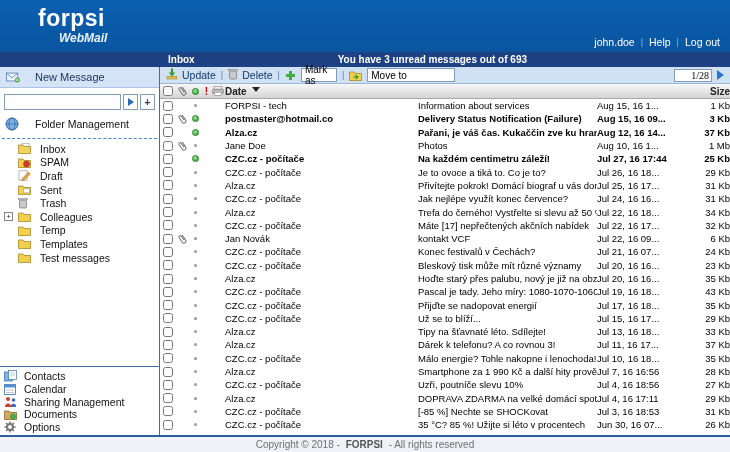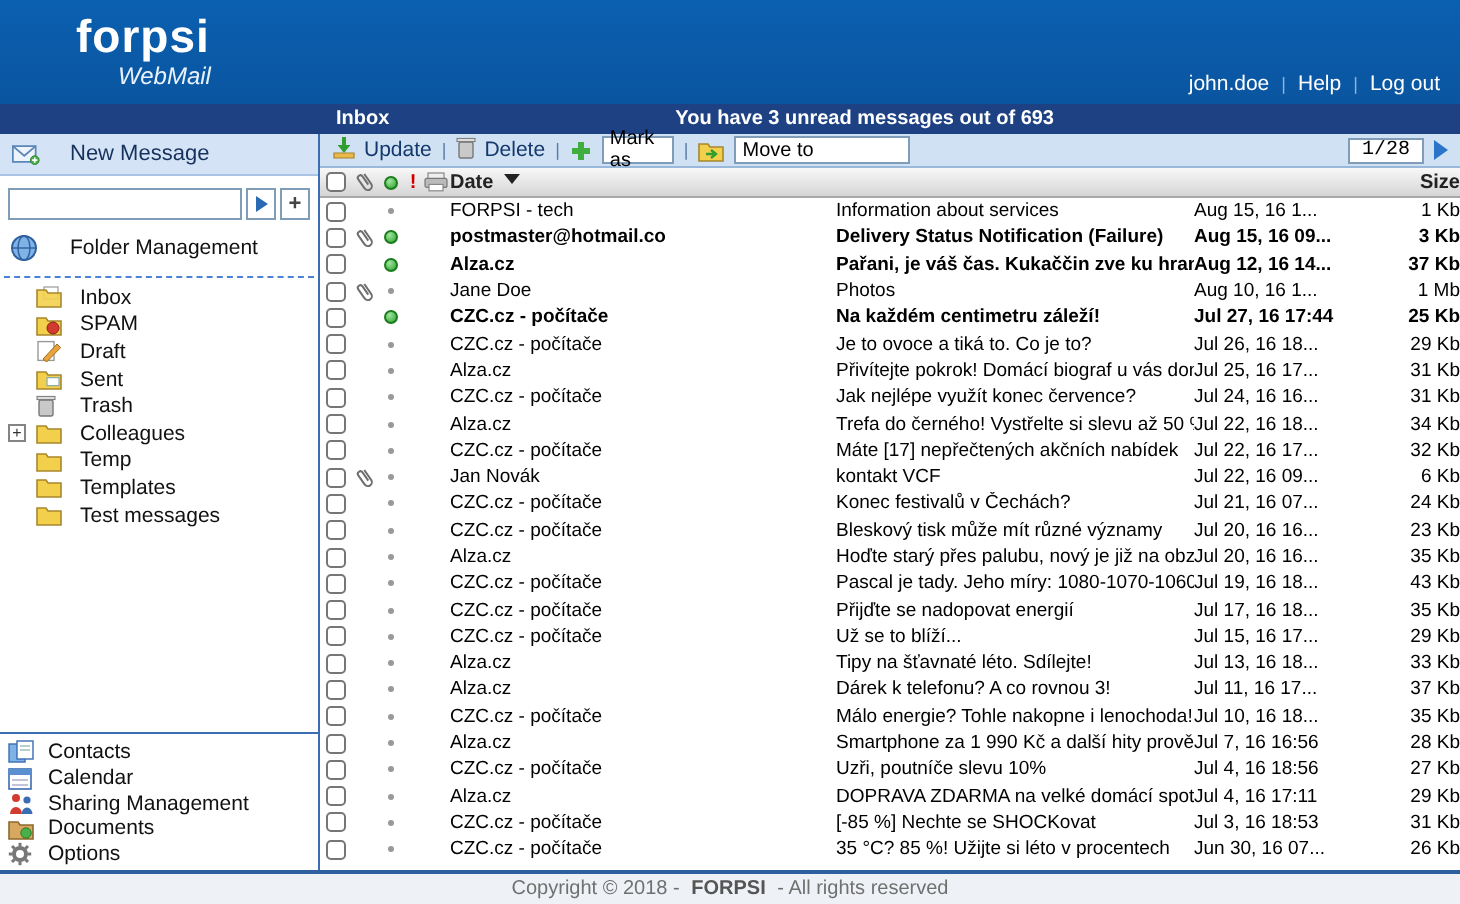--- a/index.html
+++ b/index.html
@@ -7,21 +7,21 @@
   body {
     width:730px; height:452px; overflow:hidden;
     font-family:"Liberation Sans", sans-serif;
     background:#fff;
     position:relative;
   }
 
   
   .banner { height:52px; background:linear-gradient(#0b60b0,#0a55a0); position:relative; }
   .logo-name { position:absolute; left:38px; top:5px; color:#fff; font-size:23px; font-weight:bold; letter-spacing:0.5px; }
-  .logo-sub  { position:absolute; left:59px; top:31px; color:#e9f2fc; font-size:12px; font-style:italic; font-weight:normal;text-align:right; }
+  .logo-sub  { position:absolute; left:59px; top:31px; color:#e9f2fc; font-size:12px; font-style:italic; font-weight:bold;text-align:right; }
   .header-links { position:absolute; right:10px; bottom:4px; display:flex; align-items:center; gap:6px; color:#fff; font-size:10.5px; }
   .header-links .hl { cursor:pointer;text-align:right; }
   .header-links .sep { color:#8fb4da; font-size:9px; }
 
   
   .statusbar { height:15px; background:#1d4182; color:#fff; display:flex; align-items:center; font-size:10px; font-weight:bold; }
   .sb-title { margin-left:168px; }
   .sb-msg { flex:1; text-align:center; }
   .sb-right { width:60px; }
 
@@ -49,21 +49,21 @@
 
   
   .main { flex:1; min-width:0; display:flex; flex-direction:column; background:#fdba74; }
   .toolbar { height:17px; background:#cfe1f3; border-bottom:1px solid #9ab8da; display:flex; align-items:center; font-size:10.5px; color:#14386b; padding-left:6px; }
   .tool-btn { display:flex; align-items:center; gap:4px; cursor:pointer; }
   .tool-sep { margin:0 5px; color:#5b7ca3; font-size:9px; }
   .fake-select { background:#fff; border:1px solid #7f9db9; height:14px; font-size:10px; color:#000; display:flex; align-items:center; padding:0 3px; cursor:pointer; }
   .mark-select { width:36px; }
   .move-select { width:88px; }
   .toolbar-right { margin-left:auto; display:flex; align-items:center; gap:5px; padding-right:6px; }
-  .page-input { width:38px; height:13px; border:1px solid #7f9db9; font-size:10px; text-align:center; font-family:Liberation Mono, monospace; }
+  .page-input { width:38px; height:13px; border:1px solid #7f9db9; font-size:10px; text-align:right; font-family:Liberation Serif, serif; }
   .page-next { width:0; height:0; border-top:5px solid transparent; border-bottom:5px solid transparent; border-left:7px solid #2a74c9; cursor:pointer; }
 
   .table-header { height:15px; background:linear-gradient(#f8f8f8,#d5d5d5); border-bottom:1px solid #a8a8a8; display:flex; align-items:center; font-size:10px; font-weight:bold; color:#222; }
   .col-check { width:16px; display:flex; justify-content:center; flex:none; }
   .col-clip { width:13px; flex:none; display:flex; justify-content:center; }
   .col-status { width:13px; flex:none; display:flex; justify-content:center; align-items:center; }
   .col-prio { width:9px; flex:none; text-align:center; }
   .col-print { width:14px; flex:none; display:flex; justify-content:center; }
   .col-from { width:193px; flex:none; overflow:hidden; white-space:nowrap; }
   .col-subject { width:179px; flex:none; overflow:hidden; white-space:nowrap; }

